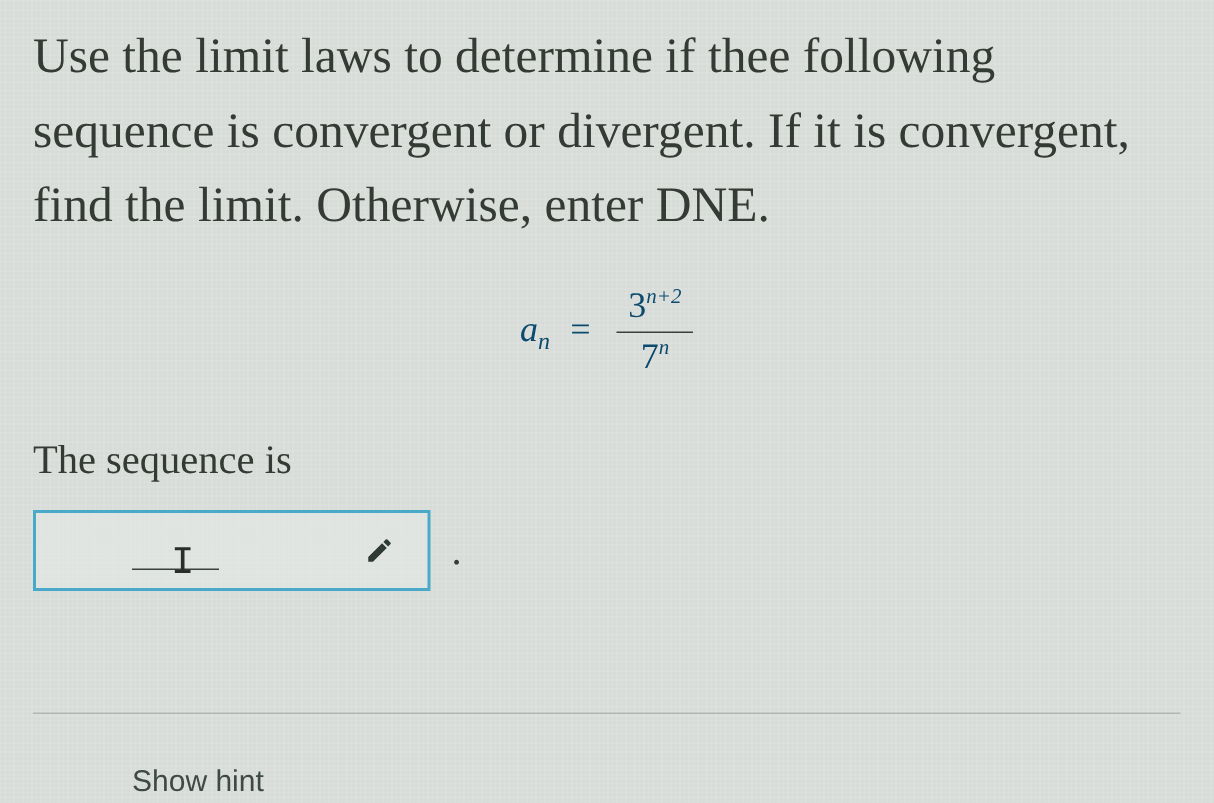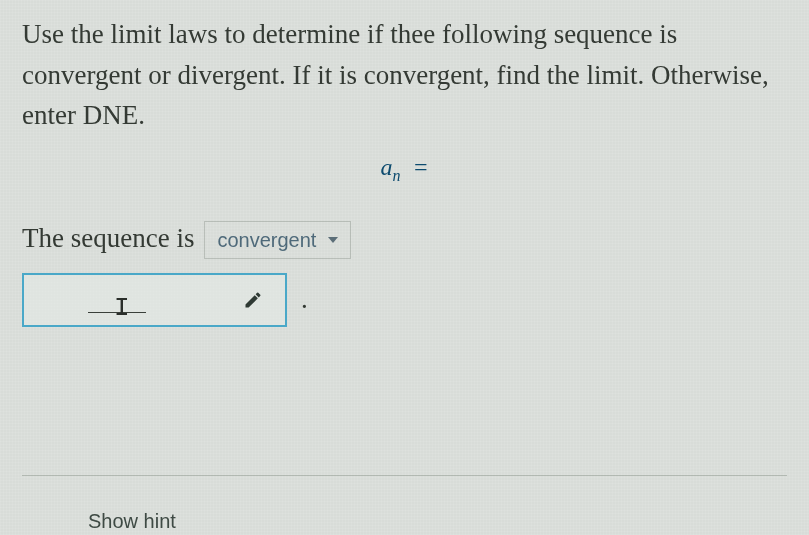--- a/index.html
+++ b/index.html
@@ -10,24 +10,24 @@
     background-image:
       repeating-linear-gradient(0deg, rgba(255,255,255,0.08) 0px, rgba(255,255,255,0.08) 1px, transparent 1px, transparent 3px),
       repeating-linear-gradient(90deg, rgba(255,255,255,0.08) 0px, rgba(255,255,255,0.08) 1px, transparent 1px, transparent 3px);
     font-family: Georgia, "Times New Roman", serif;
     color: #2a2e2a;
     padding: 14px 22px 18px 22px;
     overflow: hidden;
     position: relative;
   }
   .prompt {
-    font-size: 27px;
+    font-size: 33px;
     line-height: 1.5;
     color: #343a34;
-    margin-bottom: 18px;
+    margin-bottom: 28px;
   }
   .formula-row {
     text-align: center;
     margin: 18px 0 34px 0;
     font-size: 24px;
     font-style: italic;
     color: #0c4a6e;
   }
   .formula-row .lhs { margin-right: 6px; }
   .formula-row .sub { font-size: 16px; vertical-align: sub; font-style: italic; }
@@ -44,23 +44,24 @@
     font-style: normal;
   }
   .frac .num { border-bottom: 1.5px solid #3a403a; padding-bottom: 3px; }
   .frac .den { padding-top: 3px; }
   .frac .supi { font-size: 14px; vertical-align: super; font-style: italic; }
   .answer-line {
     font-size: 27px;
     line-height: 1.5;
     color: #343a34;
     display: flex;
-    align-items: flex-end;
+    align-items: flex-start;
     flex-wrap: wrap;
     gap: 10px;
+    flex-direction: column;
   }
   .dropdown {
     display: inline-flex;
     align-items: center;
     background: rgba(255,255,255,0);
     border: 1px solid rgba(120,130,120,0.35);
     height: 38px;
     padding: 0 12px;
     font-family: Arial, Helvetica, sans-serif;
     font-size: 20px;
@@ -143,28 +144,32 @@
 </head>
 <body>
 
 <div class="prompt">Use the limit laws to determine if thee following sequence is convergent or divergent. If it is convergent, find the limit. Otherwise, enter DNE.</div>
 
 <div class="formula-row">
   <span class="lhs">
     <span>a</span><span class="sub">n</span>
   </span>
   <span>=</span>
+  <span class="frac">
+    <span class="num">
+      <span>3</span><span class="supi">n+2</span>
+    </span>
+    <span class="den">
+      <span>7</span><span class="supi">n</span>
+    </span>
+  </span>
 </div>
 
 <div class="answer-line">
   <span>The sequence is</span>
-  <span class="dropdown">
-    <span>convergent</span>
-    <span class="caret"></span>
-  </span>
 </div>
 
 <div class="input-row">
   <div class="answer-input">
     <span class="underline-caret"></span>
     <span class="text-cursor">I</span>
     <span class="pencil">
       <svg viewBox="0 0 24 24">
           <path fill="#2f3a34" d="M3 17.25V21h3.75L17.81 9.94l-3.75-3.75L3 17.25zM20.71 7.04a1 1 0 0 0 0-1.41l-2.34-2.34a1 1 0 0 0-1.41 0l-1.83 1.83 3.75 3.75 1.83-1.83z"></path>
           <path fill="#2f3a34" d="M17 15l3 3-3 3v-2h-0v-2h0z" opacity="0"></path>

